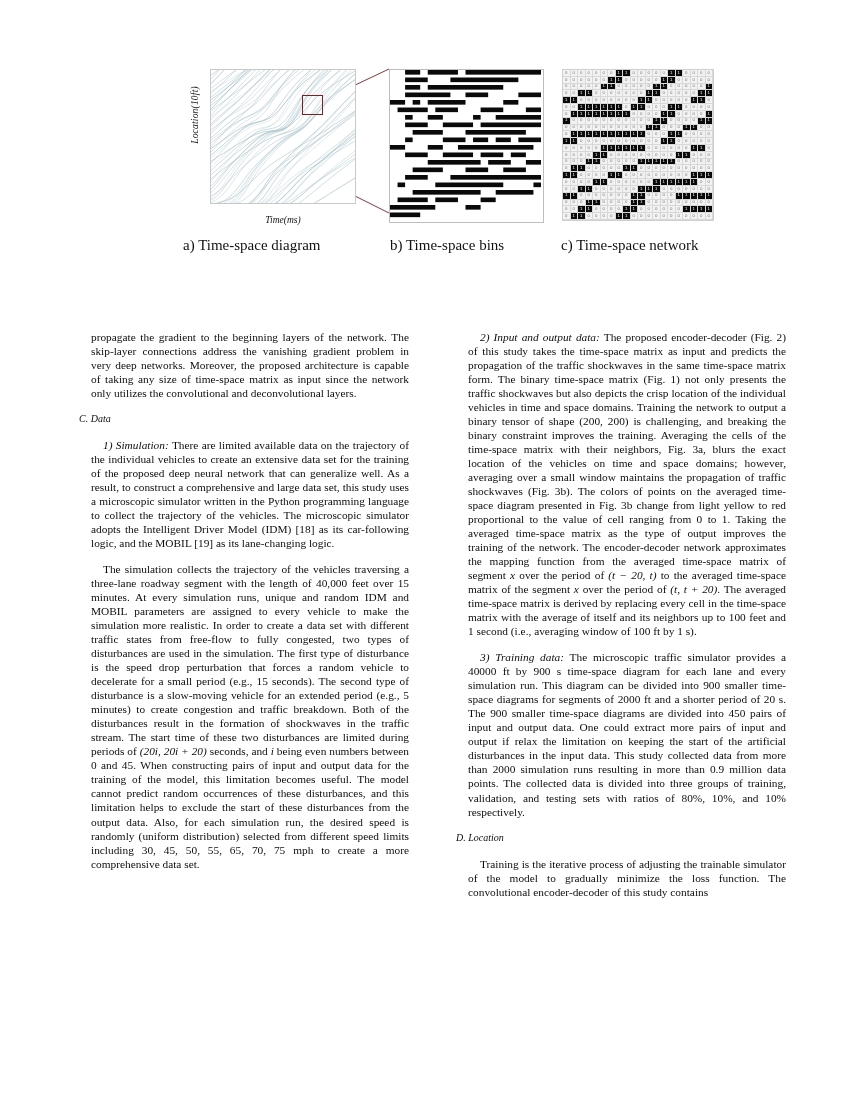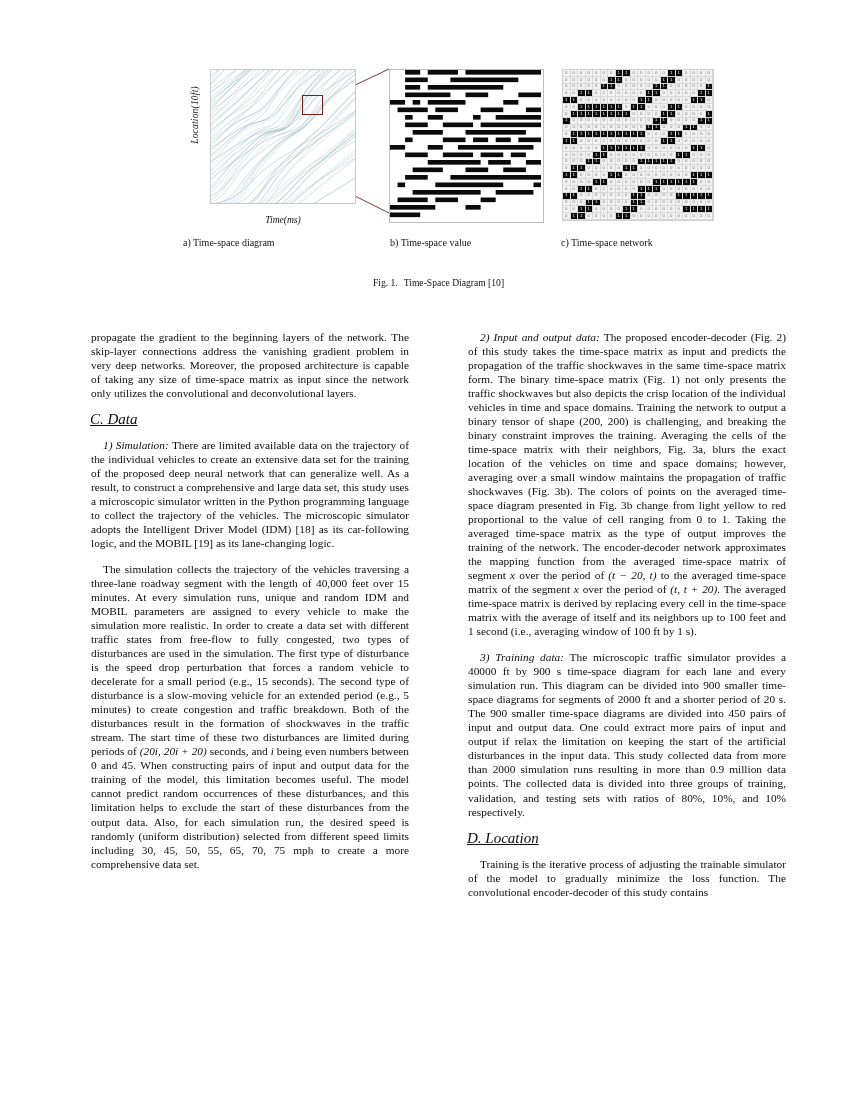--- a/index.html
+++ b/index.html
@@ -161,21 +161,21 @@
   
   .subcaptions {
     position: absolute;
     left: 0;
     top: 182px;
     width: 719px;
     height: 18px;
   }
   .subcap {
     position: absolute;
-    font-size: 10px;
+    font-size: 15px;
     color: #111;
     white-space: nowrap;
   }
   .subcap.a { left: 104px; }
   .subcap.b { left: 311px; }
   .subcap.c { left: 482px; }
 
   .fig-caption {
     position: absolute;
     left: 0;
@@ -209,27 +209,26 @@
     line-height: 14.02px;
     text-align: justify;
     text-justify: inter-word;
     hyphens: manual;
     text-indent: 12px;
     color: #0d0d0d;
   }
   p.body.noindent { text-indent: 0; }
 
   h3.sec {
-    margin: 9px 0 3px 11px;
-    font-size: 15px;
+    margin: 9px 0 3px 0;
+    font-size: 10px;
     font-weight: normal;
     font-style: italic;
     line-height: 14.02px;
     color: #0d0d0d;
-    text-decoration: underline;
   }
   .runin {
     font-style: italic;
   }
   .math {
     font-style: italic;
     font-family: "Liberation Serif", serif;
   }
   .mathup { font-style: normal; }
 </style>
@@ -848,27 +847,24 @@
           <div class="mcell">0</div>
           <div class="mcell">0</div>
           <div class="mcell">0</div>
           <div class="mcell">0</div>
           <div class="mcell">0</div>
         </div>
     </div>
 
     <div class="subcaptions">
       <div class="subcap a">a) Time-space diagram</div>
-      <div class="subcap b">b) Time-space value</div>
+      <div class="subcap b">b) Time-space bins</div>
       <div class="subcap c">c) Time-space network</div>
     </div>
 
-    <div class="fig-caption">
-      <span class="lead">Fig. 1.</span><span>Time-Space Diagram [10]</span>
-    </div>
   </div>
 
   <div class="columns">
 
     <div class="col left">
       <p class="body noindent">propagate the gradient to the beginning layers of the network. The skip-layer connections address the vanishing gradient problem in very deep networks. Moreover, the proposed architecture is capable of taking any size of time-space matrix as input since the network only utilizes the convolutional and deconvolutional layers.</p>
 
       <h3 class="sec">C. Data</h3>
 
       <p class="body"><span class="runin">1) Simulation:</span> <span>There are limited available data on the trajectory of the individual vehicles to create an extensive data set for the training of the proposed deep neural network that can generalize well. As a result, to construct a comprehensive and large data set, this study uses a microscopic simulator written in the Python programming language to collect the trajectory of the vehicles. The microscopic simulator adopts the Intelligent Driver Model (IDM) [18] as its car-following logic, and the MOBIL [19] as its lane-changing logic.</span></p>

